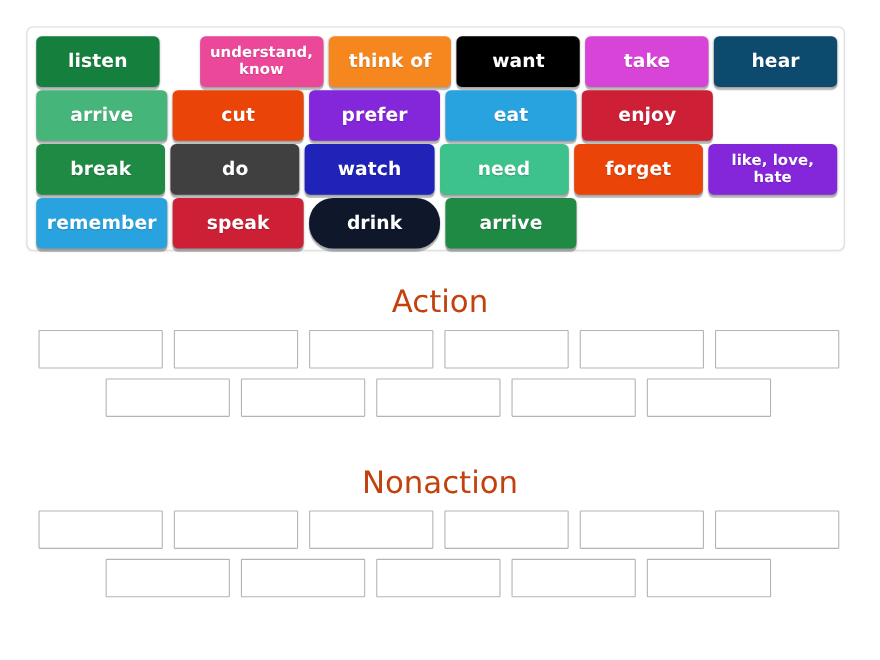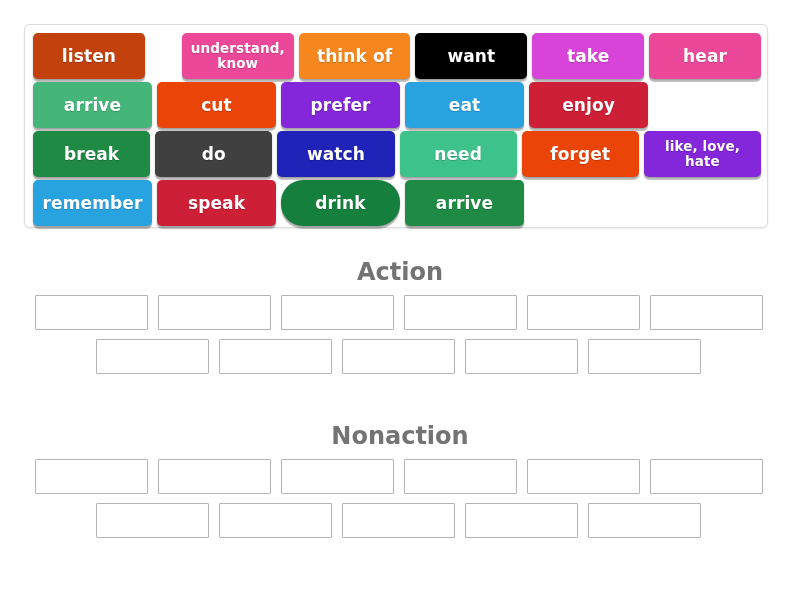--- a/index.html
+++ b/index.html
@@ -60,23 +60,23 @@
     user-select: none;
     cursor: move;
     overflow: hidden;
   }
   .tile.two-line { font-size: 13.5px; line-height: 1.12; }
 
   
   .category { position: absolute; left: 0; width: 800px; }
   .cat-title {
     text-align: center;
-    font-size: 24px;
-    font-weight: bold;
-    color: #737373;
+    font-size: 28px;
+    font-weight: normal;
+    color: #c2410c;
     margin: 0;
     font-family: "DejaVu Sans", sans-serif;
   }
   .slot-row {
     display: flex;
     gap: 10px;
     margin-top: 9px;
   }
   .slot-row.row-a { margin-left: 35px; }
   .slot-row.row-b { margin-left: 96px; }
@@ -88,46 +88,46 @@
     box-sizing: border-box;
     border-radius: 1px;
   }
 </style>
 </head>
 <body>
 
 <div class="tile-bank">
   <div class="tile-rows" id="tile-rows">
       <div class="tile-row">
-        <div class="tile" style="background: #c2410c;">listen</div>
+        <div class="tile" style="background: #15803d;">listen</div>
         <div class="tile two-line" style="background: #ec4899; margin-left: 32px;">understand, know</div>
         <div class="tile" style="background: rgb(246, 135, 31);">think of</div>
         <div class="tile" style="background: #000000;">want</div>
         <div class="tile" style="background: rgb(216, 68, 216);">take</div>
-        <div class="tile" style="background: #ec4899;">hear</div>
+        <div class="tile" style="background: #0c4a6e;">hear</div>
       </div>
       <div class="tile-row">
         <div class="tile" style="background: rgb(70, 181, 122);">arrive</div>
         <div class="tile" style="background: rgb(234, 68, 9); text-align: center;">cut</div>
         <div class="tile" style="background: rgb(132, 38, 217);">prefer</div>
         <div class="tile" style="background: rgb(41, 163, 224);">eat</div>
         <div class="tile" style="background: rgb(205, 31, 54);">enjoy</div>
       </div>
       <div class="tile-row">
         <div class="tile" style="background: rgb(30, 138, 67);">break</div>
         <div class="tile" style="background: #404040;">do</div>
         <div class="tile" style="background: rgb(31, 35, 184);">watch</div>
         <div class="tile" style="background: rgb(60, 194, 138);">need</div>
         <div class="tile" style="background: rgb(234, 68, 9);">forget</div>
         <div class="tile two-line" style="background: rgb(132, 38, 217);">like, love, hate</div>
       </div>
       <div class="tile-row">
         <div class="tile" style="background: rgb(41, 163, 224);">remember</div>
         <div class="tile" style="background: rgb(205, 31, 54);">speak</div>
-        <div class="tile" style="background: #15803d; border-radius: 22px;">drink</div>
+        <div class="tile" style="background: #0f172a; border-radius: 22px;">drink</div>
         <div class="tile" style="background: rgb(30, 138, 67);">arrive</div>
       </div>
     </div>
 </div>
 
 <div class="category" id="category-0" style="top:258px;">
   <h2 class="cat-title">Action</h2>
   <div id="cat0-slots">
       <div class="slot-row row-a">
         <div class="slot"></div>

